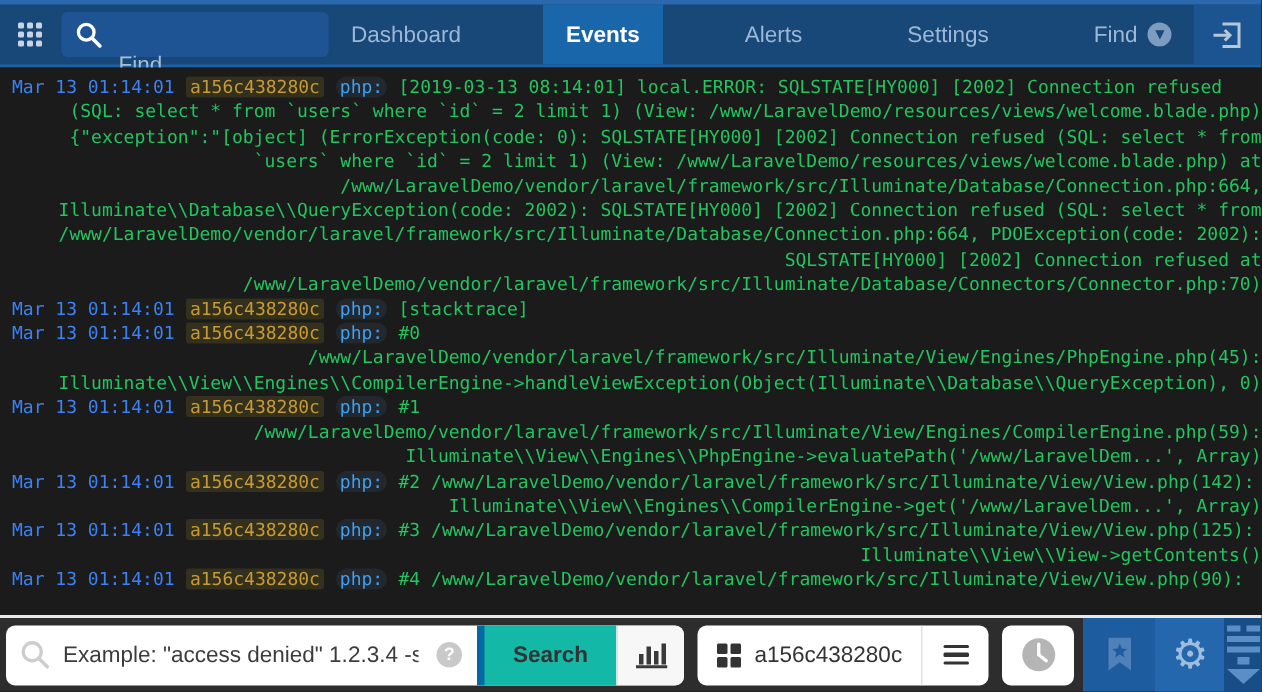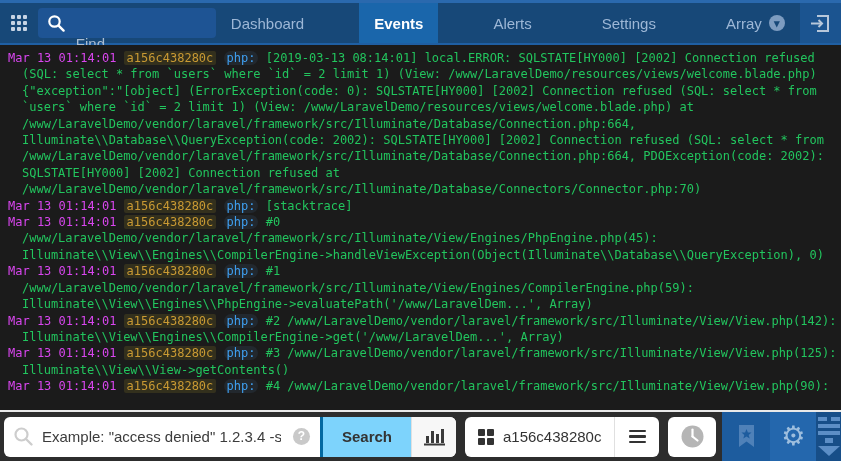--- a/index.html
+++ b/index.html
@@ -22,38 +22,38 @@
   .tab.active{background:#1a66ab;color:#ffffff;font-weight:700;}
   .chev{width:16px;height:16px;border-radius:50%;background:#7d9cc0;color:#174878;
     font-size:11px;line-height:16px;text-align:center;font-weight:700;}
   .signout{width:48px;background:#1b5490;display:flex;align-items:center;justify-content:center;cursor:pointer;}
 
   
   .logview{position:absolute;left:0;right:0;top:45px;bottom:51px;background:#1b1b1b;
     padding:5px 0 0 8px;font-family:"DejaVu Sans Mono",monospace;font-size:12px;
     line-height:16.4px;overflow:hidden;}
   .logrow{white-space:pre;color:#e3e3e3;}
-  .logrow.cont{padding-left:14px;}
-  .ltime{color:#d946ef;}
+  .logrow.cont{padding-left:14px;text-align:right;}
+  .ltime{color:#3b82f6;}
   .lsys{color:#c99a33;background:#33301d;border-radius:2px;padding:0 3px;cursor:pointer;}
   .lprog{color:#3f9ff0;background:#22282e;border-radius:7px;padding:0 3px;cursor:pointer;}
   .lmsg{color:#22c55e;}
 
   
   .toolbar{position:absolute;left:0;right:0;bottom:0;height:51px;box-sizing:border-box;
     background:#2d2d2d;border-top:2px solid #e9e9e9;display:flex;align-items:center;}
   .search-group{margin-left:4px;width:452px;height:40px;background:#fff;border-radius:6px;
     display:flex;align-items:center;overflow:hidden;flex:0 0 auto;}
   .search-group .mag{margin:0 6px 0 9px;flex:0 0 auto;}
   .evsearch{flex:1;min-width:0;border:none;outline:none;font-size:15px;color:#222;
     font-family:"Liberation Sans",sans-serif;}
   .evsearch::placeholder{color:#3c3c3c;}
   .qmark{flex:0 0 auto;width:17px;height:17px;border-radius:50%;background:#c9c9c9;color:#fff;
     font-size:12px;font-weight:700;text-align:center;line-height:17px;margin:0 10px;cursor:pointer;}
-  .search-btn{height:100%;padding:0 19px;background:#7dd3fc;border-left:3px solid #0369a1;
+  .search-btn{height:100%;padding:0 19px;background:#14b8a6;border-left:5px solid #0369a1;
     display:flex;align-items:center;font-size:15px;font-weight:700;color:#333;cursor:pointer;}
   .chart-btn{height:100%;width:44px;background:#f7f7f7;border-left:1px solid #e0e0e0;
     display:flex;align-items:center;justify-content:center;cursor:pointer;}
   .system-group{margin-left:9px;height:40px;background:#fff;border-radius:6px;display:flex;
     align-items:stretch;overflow:hidden;flex:0 0 auto;}
   .system-main{display:flex;align-items:center;gap:9px;padding:0 13px;cursor:pointer;}
   .grid4{display:grid;grid-template-columns:7px 7px;grid-template-rows:7px 7px;gap:2px;}
   .grid4 i{background:#333;border-radius:1px;}
   .system-label{font-size:15px;color:#333;}
   .list-btn{width:44px;border-left:1px solid #e0e0e0;display:flex;flex-direction:column;
@@ -106,21 +106,21 @@
       <div class="tab active">
         <span>Events</span>
       </div>
       <div class="tab">
         <span>Alerts</span>
       </div>
       <div class="tab">
         <span>Settings</span>
       </div>
       <div class="tab">
-        <span>Array</span>
+        <span>Find</span>
         <span class="chev">▾</span>
       </div>
     </nav>
   <div class="signout">
     <svg width="23" height="23" viewBox="0 0 23 23">
       <path d="M8 4 H19 V19 H8" fill="none" stroke="#b7c7da" stroke-width="2"></path>
       <line x1="2" y1="11.5" x2="13" y2="11.5" stroke="#b7c7da" stroke-width="2"></line>
       <path d="M9.5 8 L13 11.5 L9.5 15" fill="none" stroke="#b7c7da" stroke-width="2"></path>
     </svg>
   </div>

